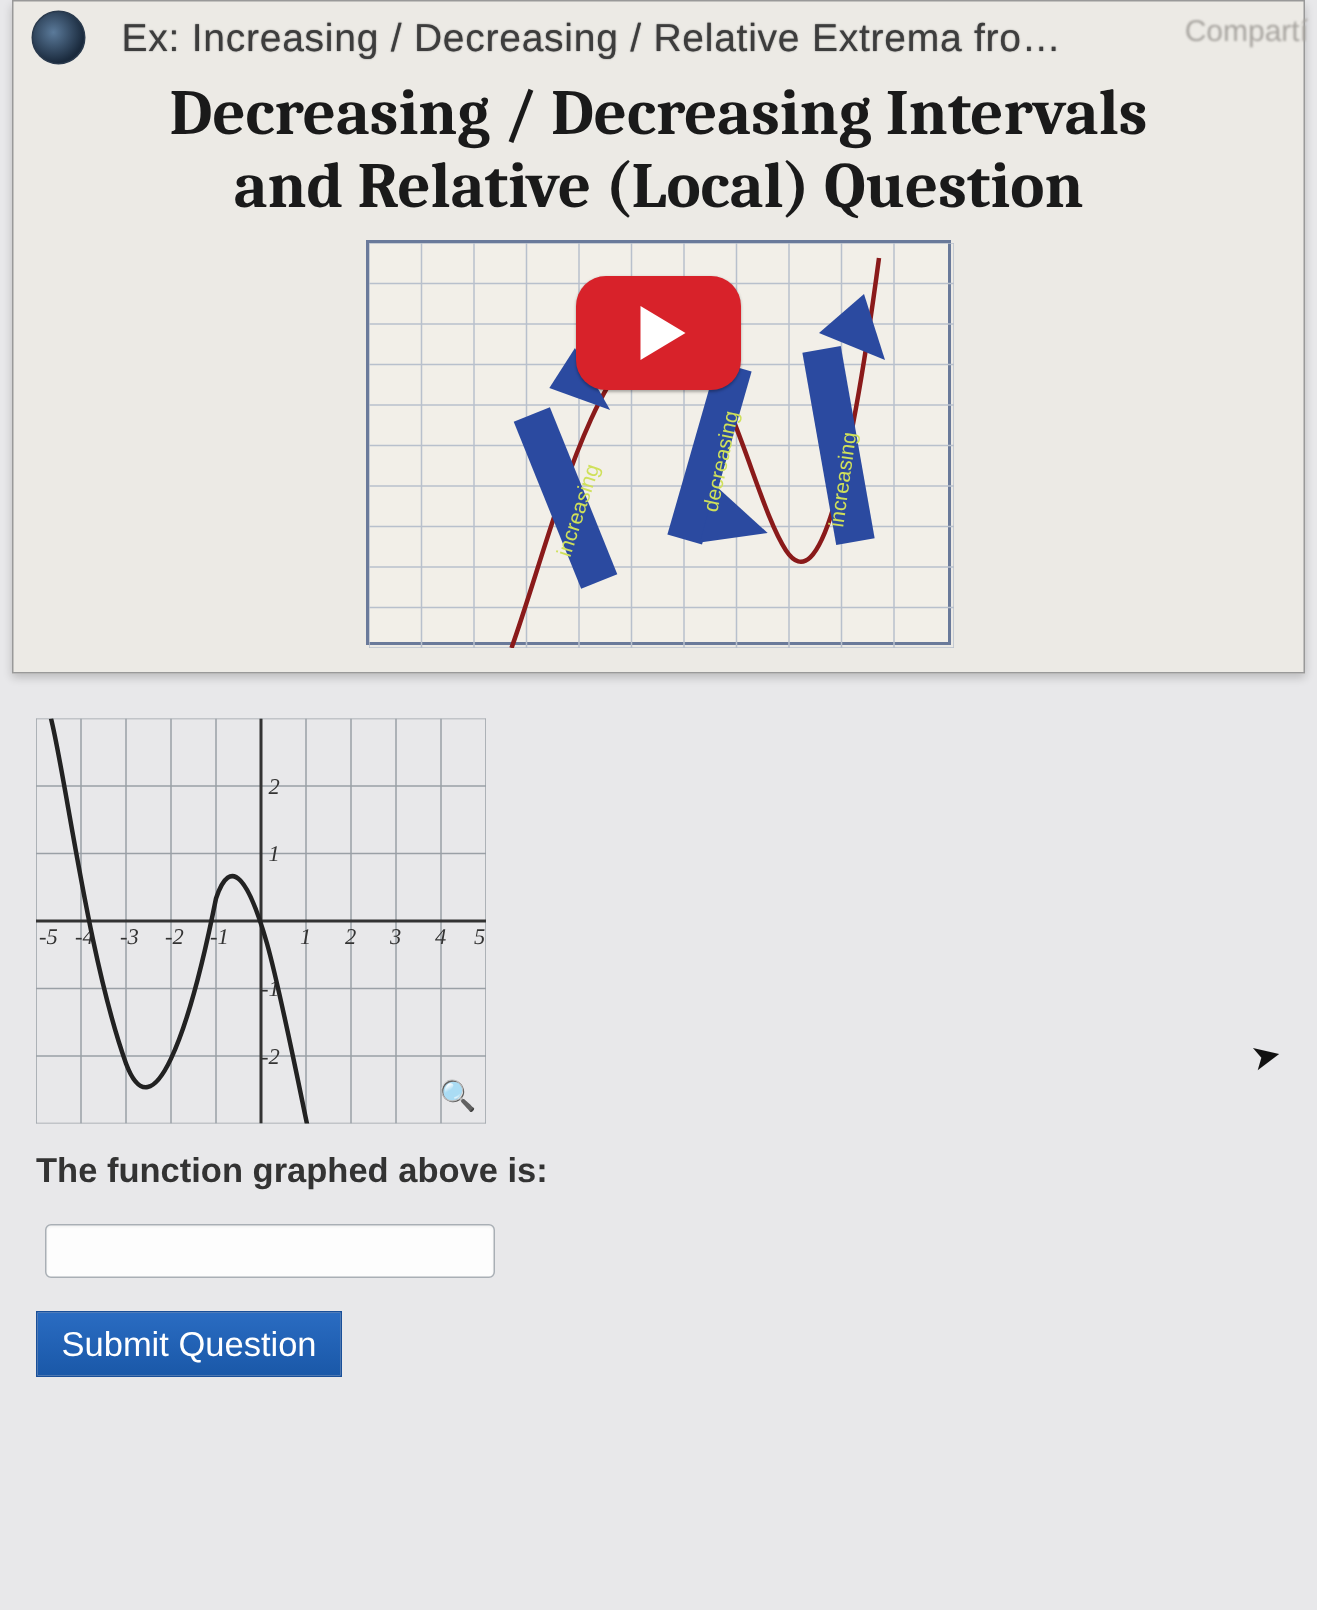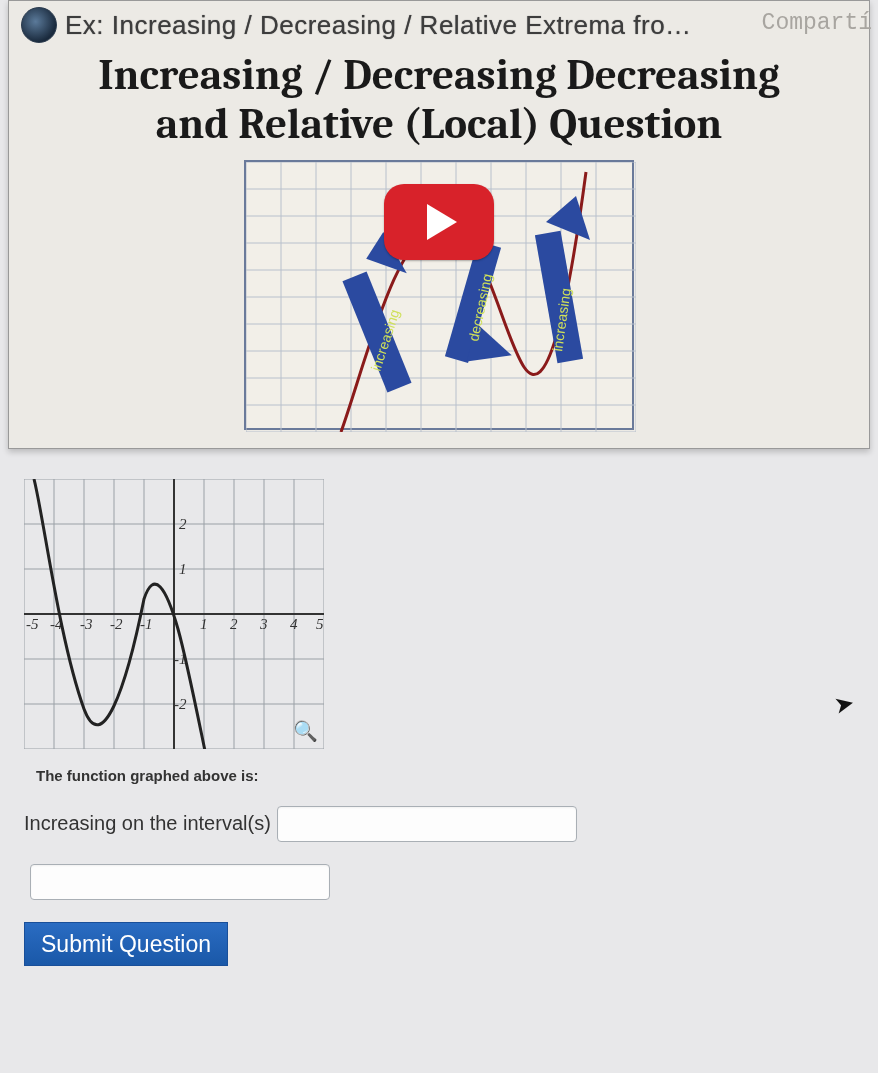--- a/index.html
+++ b/index.html
@@ -14,21 +14,21 @@
   .video-card {
     background: #eceae5;
     border: 1px solid #999;
     margin: 0 8px 0 8px;
     padding: 4px 8px 18px 8px;
     box-shadow: 0 3px 6px rgba(0,0,0,0.2);
   }
   .video-header-row {
     display: flex;
     align-items: center;
-    gap: 8px;
+    gap: 24px;
     padding: 2px 4px 6px 4px;
   }
   .channel-avatar {
     width: 36px; height: 36px; border-radius: 50%;
     background: radial-gradient(circle at 40% 40%, #5b7a9a 0%, #1a2a3d 70%);
     flex: 0 0 auto;
     border: 1px solid #2a3a4d;
   }
   .video-top-title {
     color: #3d3d3d;
@@ -36,22 +36,22 @@
     font-size: 26px;
     letter-spacing: 0.5px;
     text-shadow: 0 0 1px #666;
     filter: blur(0.4px);
     white-space: nowrap;
   }
   .share-label {
     position: absolute;
     right: 6px; top: 10px;
     color: #a8a5a0;
-    font-family: Liberation Mono, monospace;
-    font-size: 23px;
+    font-family: Liberation Sans, sans-serif;
+    font-size: 20px;
     filter: blur(0.6px);
   }
   .slide-title {
     font-family: 'Cambria', Georgia, serif;
     font-weight: 700;
     color: #1a1a1a;
     text-align: center;
     font-size: 43px;
     line-height: 1.15;
     padding: 2px 10px 10px 10px;
@@ -87,24 +87,24 @@
     padding: 30px 24px 0 24px;
     font-family: Arial, Helvetica, sans-serif;
     color: #2b2b2b;
   }
   .q-graph {
     width: 300px; height: 270px;
     position: relative;
     margin-bottom: 18px;
   }
   .q-prompt {
-    font-size: 15px;
+    font-size: 23px;
     font-weight: 600;
     color: #333;
-    margin: 18px 0 22px 12px;
+    margin: 18px 0 22px 0;
   }
   .field-row {
     display: flex; align-items: center;
     margin-bottom: 22px;
     font-size: 20px;
     color: #333;
   }
   .field-row label { font-weight: 500; }
   .answer-input {
     border: 1.5px solid #a9afb5;
@@ -146,21 +146,21 @@
 <body>
 
 <div class="video-card">
   <div class="video-header-row">
     <div class="channel-avatar"></div>
     <div class="video-top-title">Ex: Increasing / Decreasing / Relative Extrema fro…</div>
   </div>
   <div class="share-label">Compartí</div>
 
   <div class="slide-title">
-    <span>Increasing / Decreasing Decreasing</span><br>
+    <span>Decreasing / Decreasing Intervals</span><br>
     <span>and Relative (Local) Question</span>
   </div>
 
   <div class="thumb-wrap">
     <div class="thumb">
       <svg viewBox="0 0 390 270" width="390" height="270">
 
         <g stroke="#b8c0cc" stroke-width="1">
           <line x1="0" y1="0" x2="390" y2="0"></line>
             <line x1="0" y1="27" x2="390" y2="27"></line>
@@ -259,24 +259,20 @@
           <text x="150" y="230">-2</text>
       </g>
 
       <path d="M 10 0 C 20 40, 35 160, 60 230 C 78 278, 102 210, 120 120 C 130 90, 142 108, 154 150 C 168 200, 185 300, 205 380" stroke="#222" stroke-width="3" fill="none"></path>
     </svg>
     <span class="zoom-icon">🔍</span>
   </div>
 
   <div class="q-prompt">The function graphed above is:</div>
 
-  <div class="field-row">
-    <label>Increasing on the interval(s)</label>
-    <input class="answer-input" type="text" value="" style="">
-  </div>
 
   <div class="field-row">
     <input class="answer-input" type="text" value="" style="">
   </div>
 
   <button class="submit-btn">Submit Question</button>
 </div>
 
 <div class="cursor">➤</div>
 

